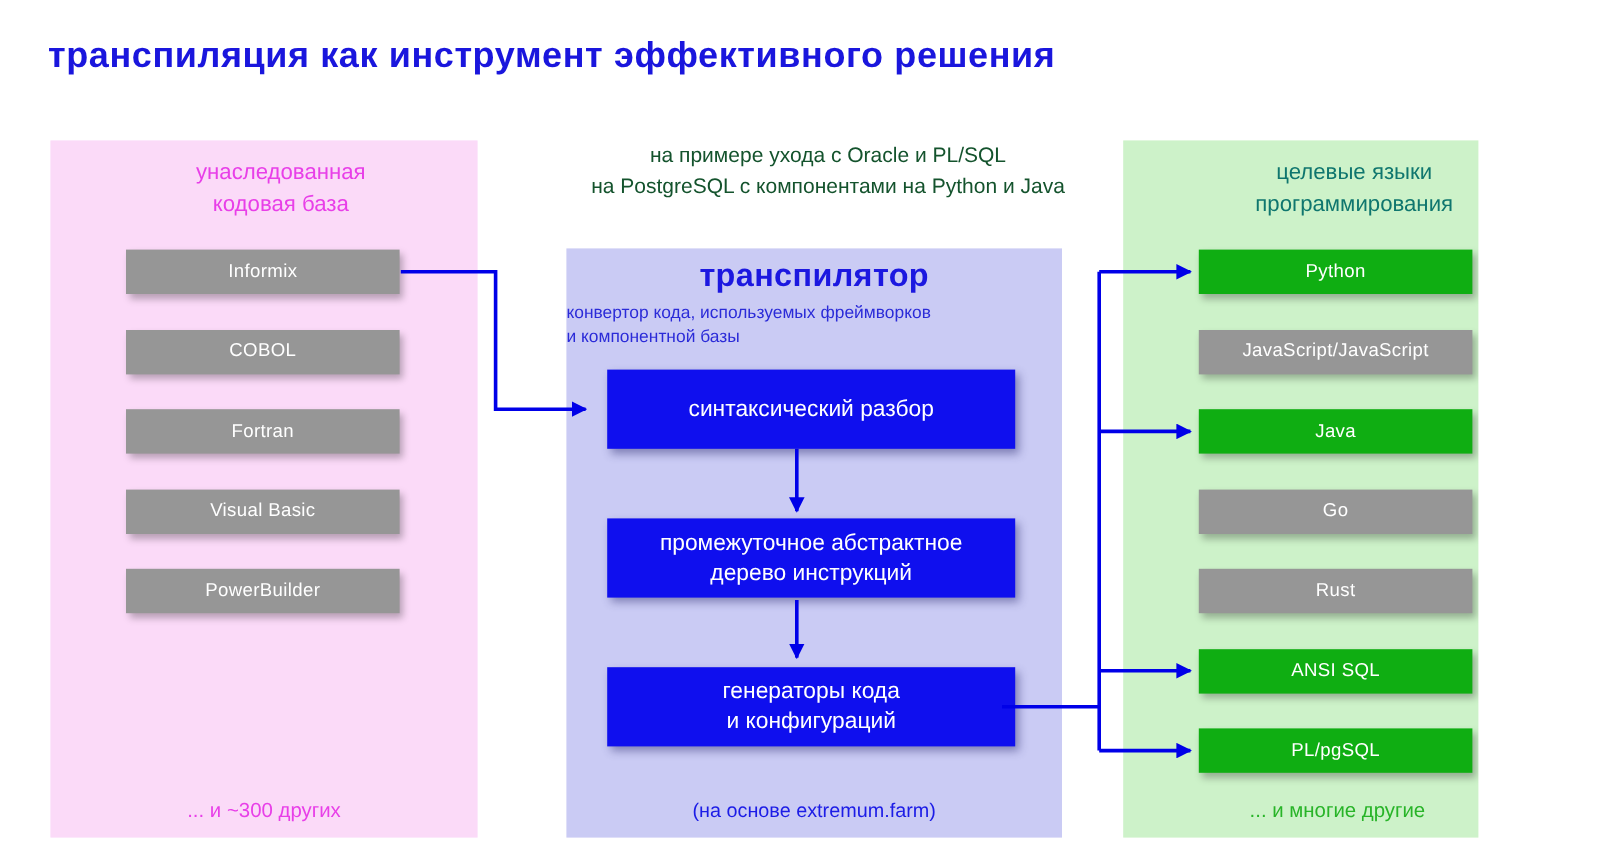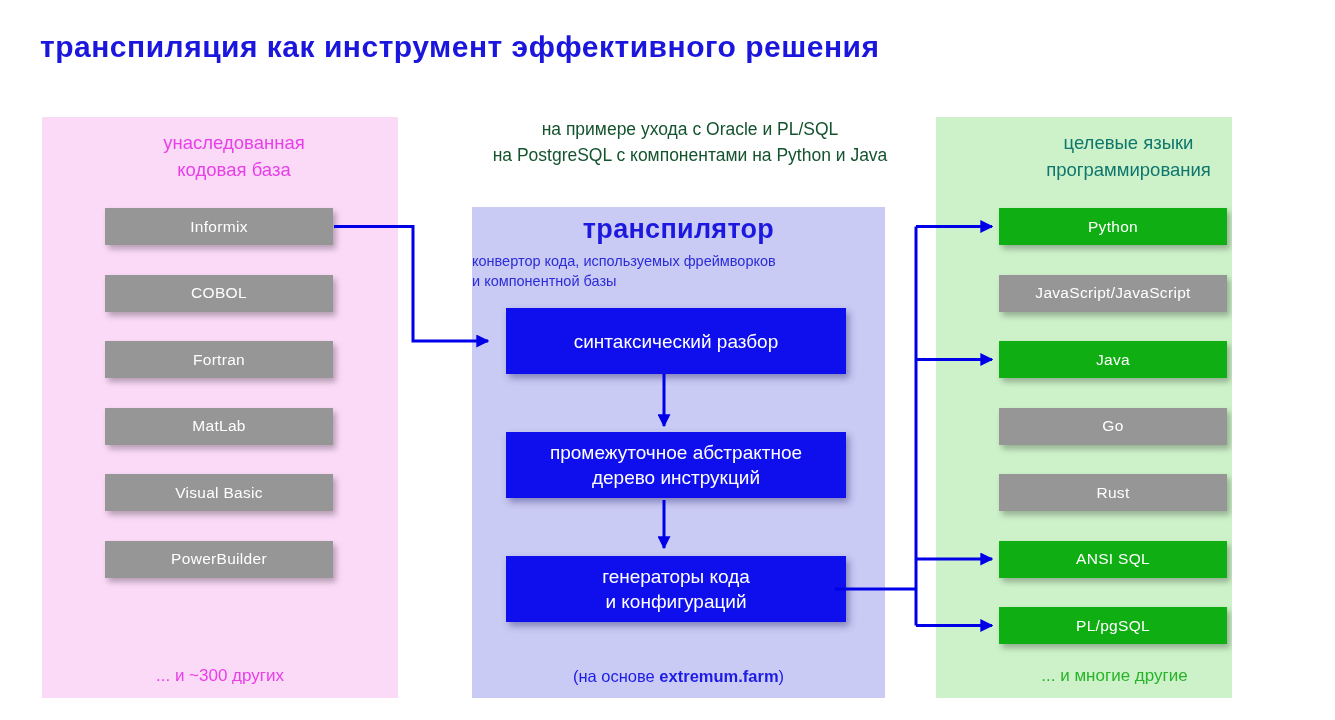--- a/index.html
+++ b/index.html
@@ -62,21 +62,21 @@
     box-shadow:3px 4px 7px rgba(40,40,110,0.45);
   }
 
   .panel-footer {
     position:absolute; bottom:12px; left:0; width:100%; text-align:center;
     font-size:17px; font-weight:500;
   }
   .legacy .panel-footer { color:#e83fe8; }
   .target .panel-footer { color:#28b428; }
   .transpiler .panel-footer { color:#1c1ce6; font-size:16.5px; }
-  .transpiler .panel-footer .bold { font-weight:700; }
+  .transpiler .panel-footer .bold { font-weight:400; }
 
   .arrows { position:absolute; left:0; top:0; width:1335px; height:720px; pointer-events:none; }
 </style>
 </head>
 <body>
 
 <div class="canvas">
 
   <div class="title">транспиляция как инструмент эффективного решения</div>
 
@@ -107,23 +107,20 @@
   </div>
 
   <div class="chip">
     <span>COBOL</span>
   </div>
 
   <div class="chip">
     <span>Fortran</span>
   </div>
 
-  <div class="chip">
-    <span>MatLab</span>
-  </div>
 
   <div class="chip">
     <span>Visual Basic</span>
   </div>
 
   <div class="chip">
     <span>PowerBuilder</span>
   </div>
 </div>
     <div class="panel-footer">... и ~300 других</div>

